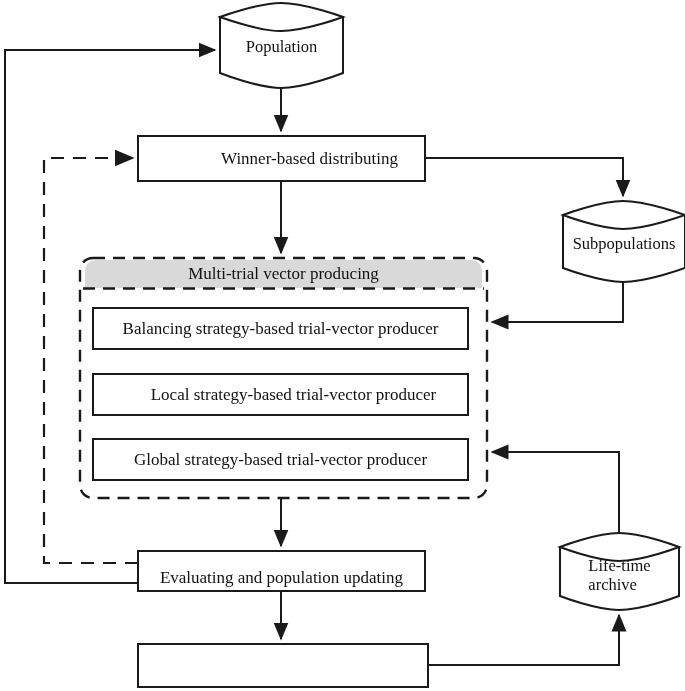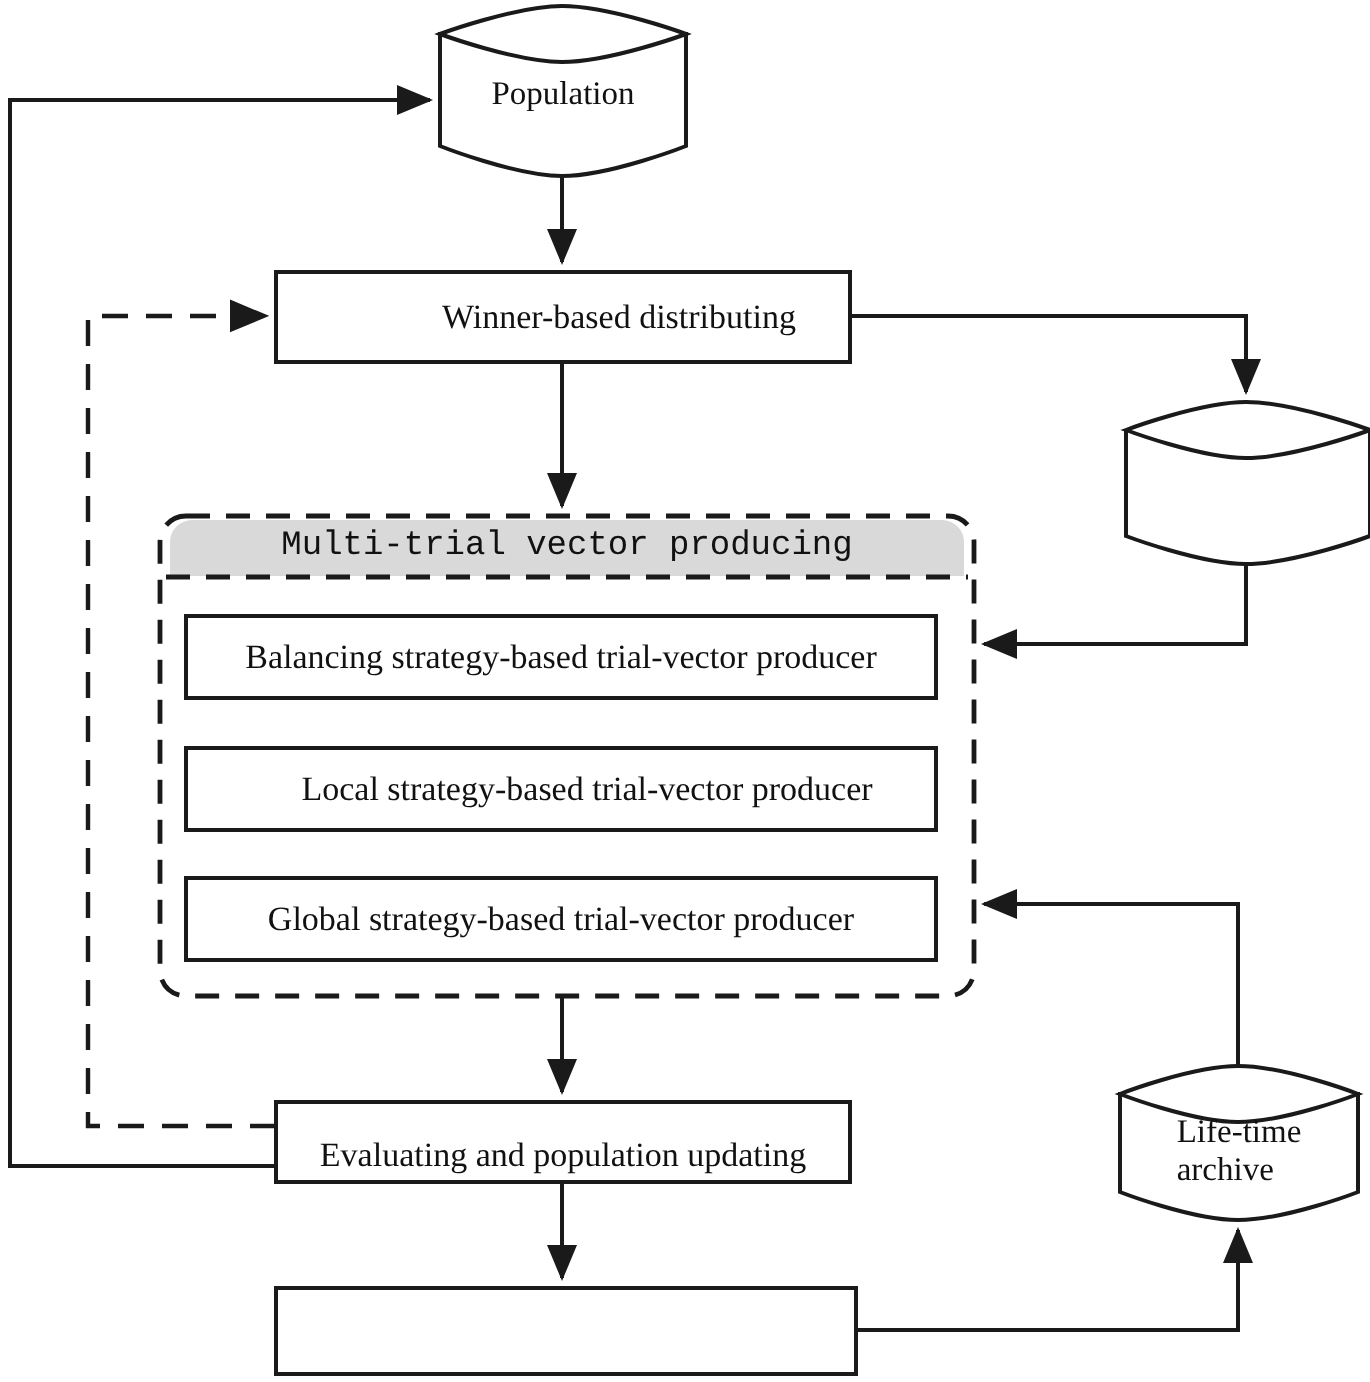--- a/index.html
+++ b/index.html
@@ -112,22 +112,23 @@
       <path d="M138,583 L5,583 L5,50 L215,50" marker-end="url(#arrowFilled)"></path>
 
       <path d="M138,563 L44,563 L44,158 L133,158" stroke-dasharray="13,9" stroke-width="2.2" marker-end="url(#arrowFilled)"></path>
     </g>
   </svg>
 
   <div class="node-label label-db" style="left:220px; top:25px; width:123px; height:44px;">Population</div>
 
   <div class="node-label" style="left:138px; top:136px; width:287px; height:45px;padding-left:28px;">Winner-based distributing</div>
 
+  <div class="node-label label-db" style="left:563px; top:222px; width:122px; height:44px;">Subpopulations</div>
 
-  <div class="node-label" style="left:85px; top:259px; width:397px; height:29px;font-family:Liberation Mono, monospace;">Multi-trial vector producing</div>
+  <div class="node-label" style="left:85px; top:259px; width:397px; height:29px;">Multi-trial vector producing</div>
 
   <div class="node-label" style="left:93px; top:308px; width:375px; height:41px;">Balancing strategy-based trial-vector producer</div>
 
   <div class="node-label" style="left:106px; top:374px; width:375px; height:41px;">Local strategy-based trial-vector producer</div>
 
   <div class="node-label" style="left:93px; top:439px; width:375px; height:41px;">Global strategy-based trial-vector producer</div>
 
   <div class="node-label" style="left:138px; top:551px; width:287px; height:54px;">Evaluating and population updating</div>
 
 

